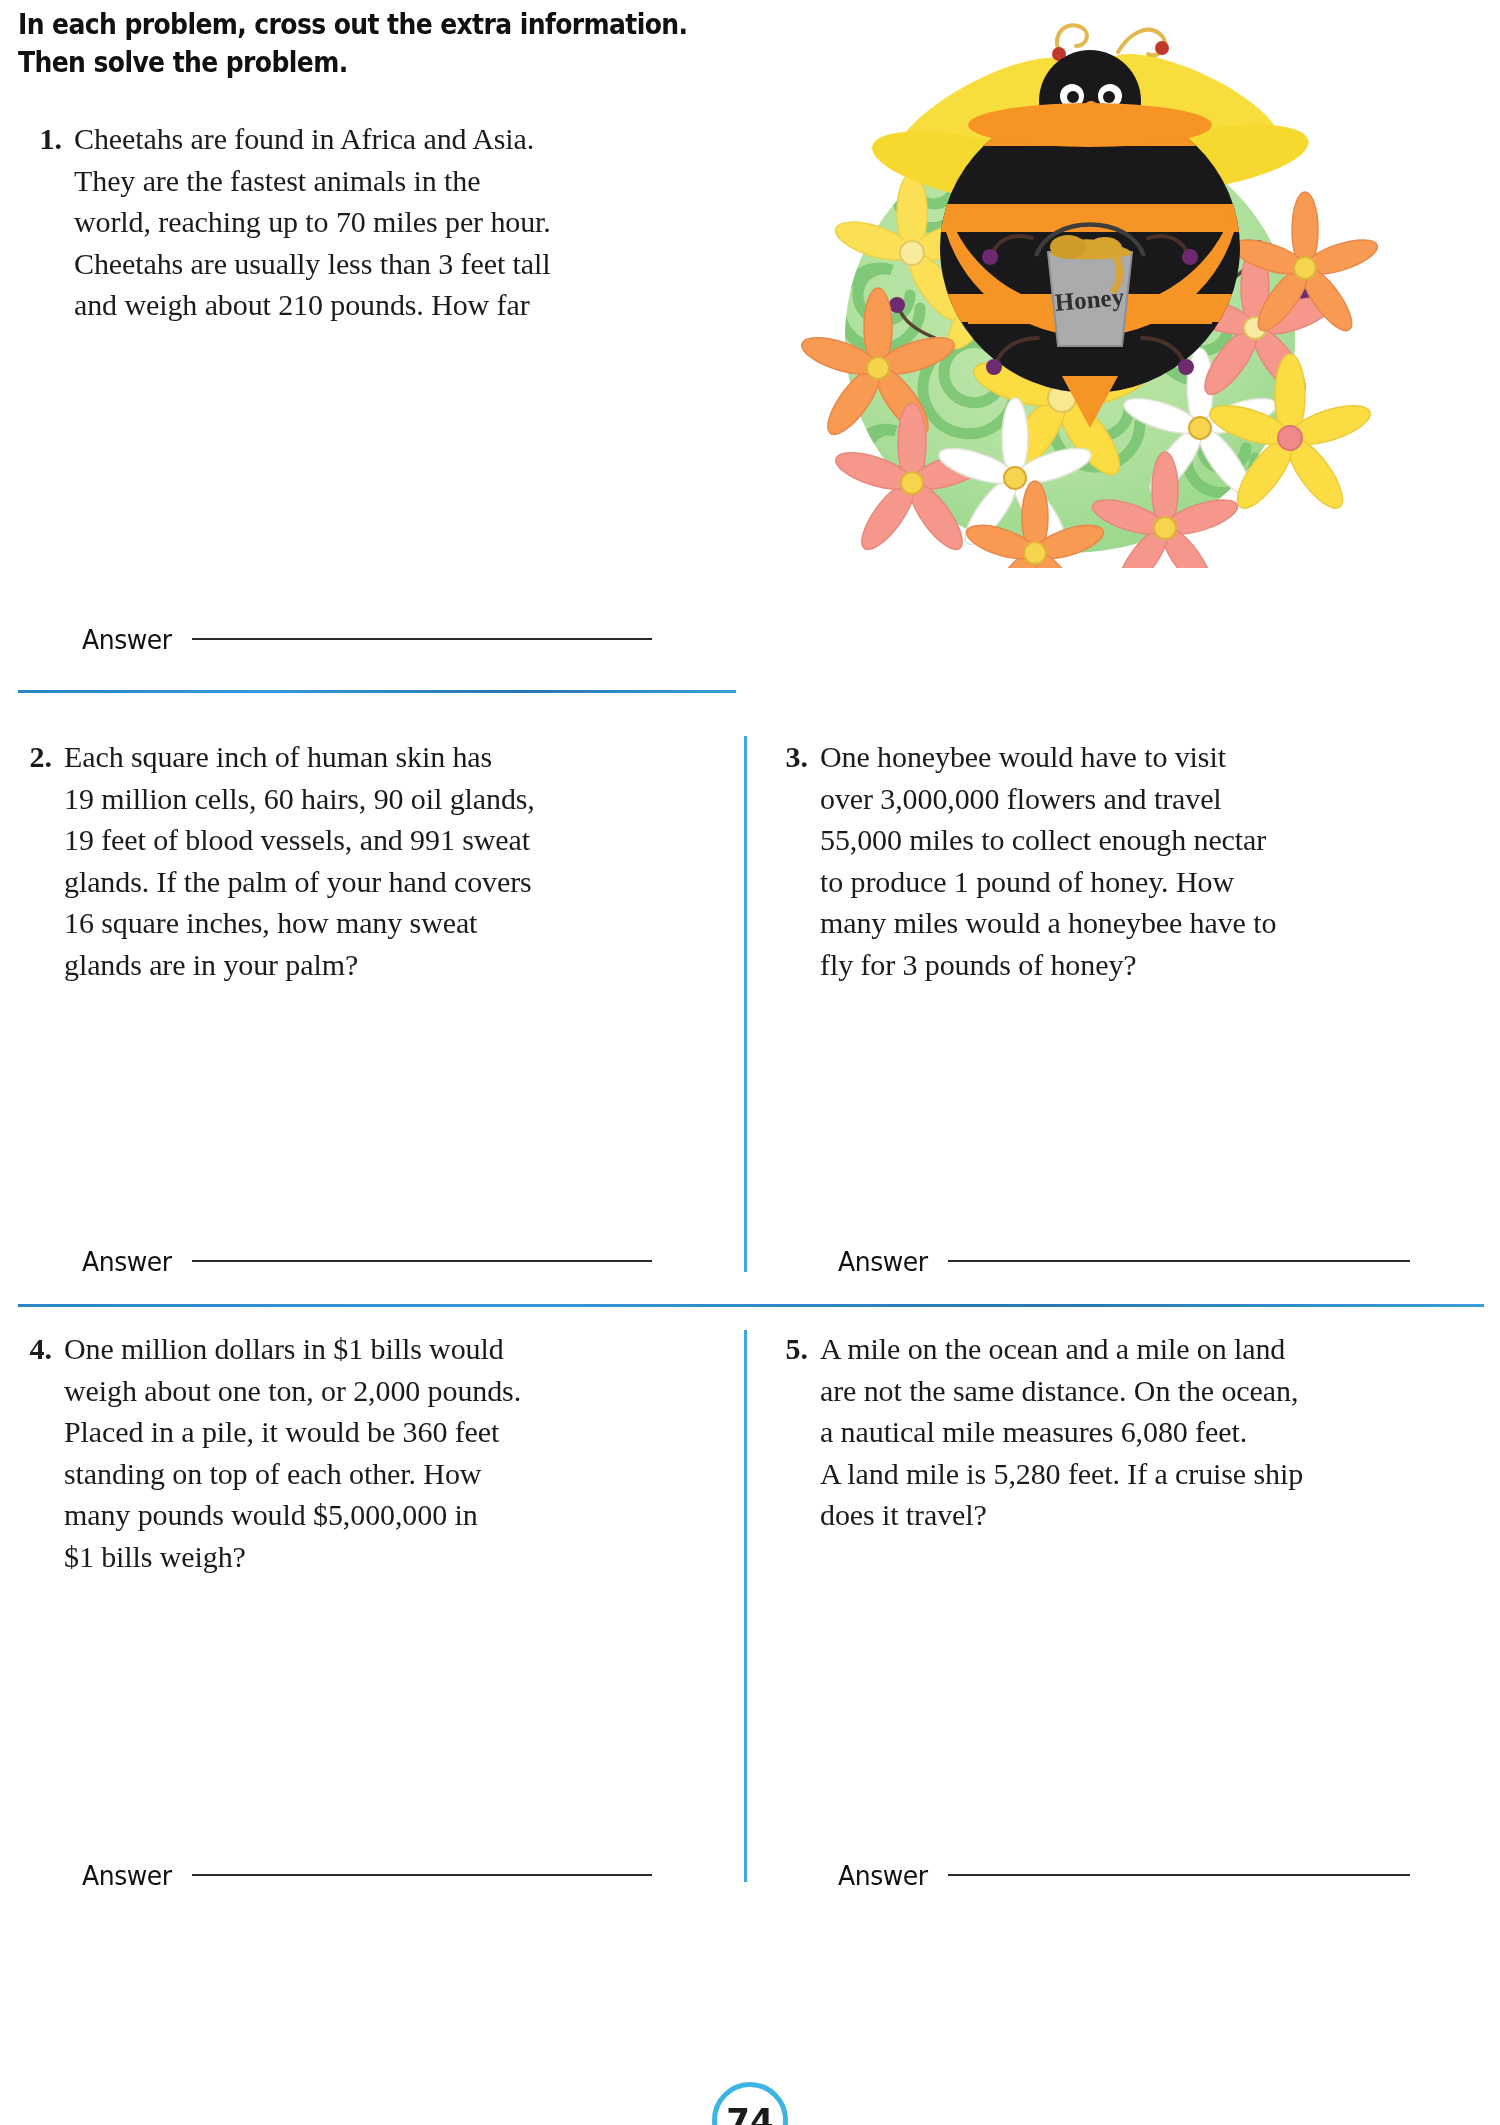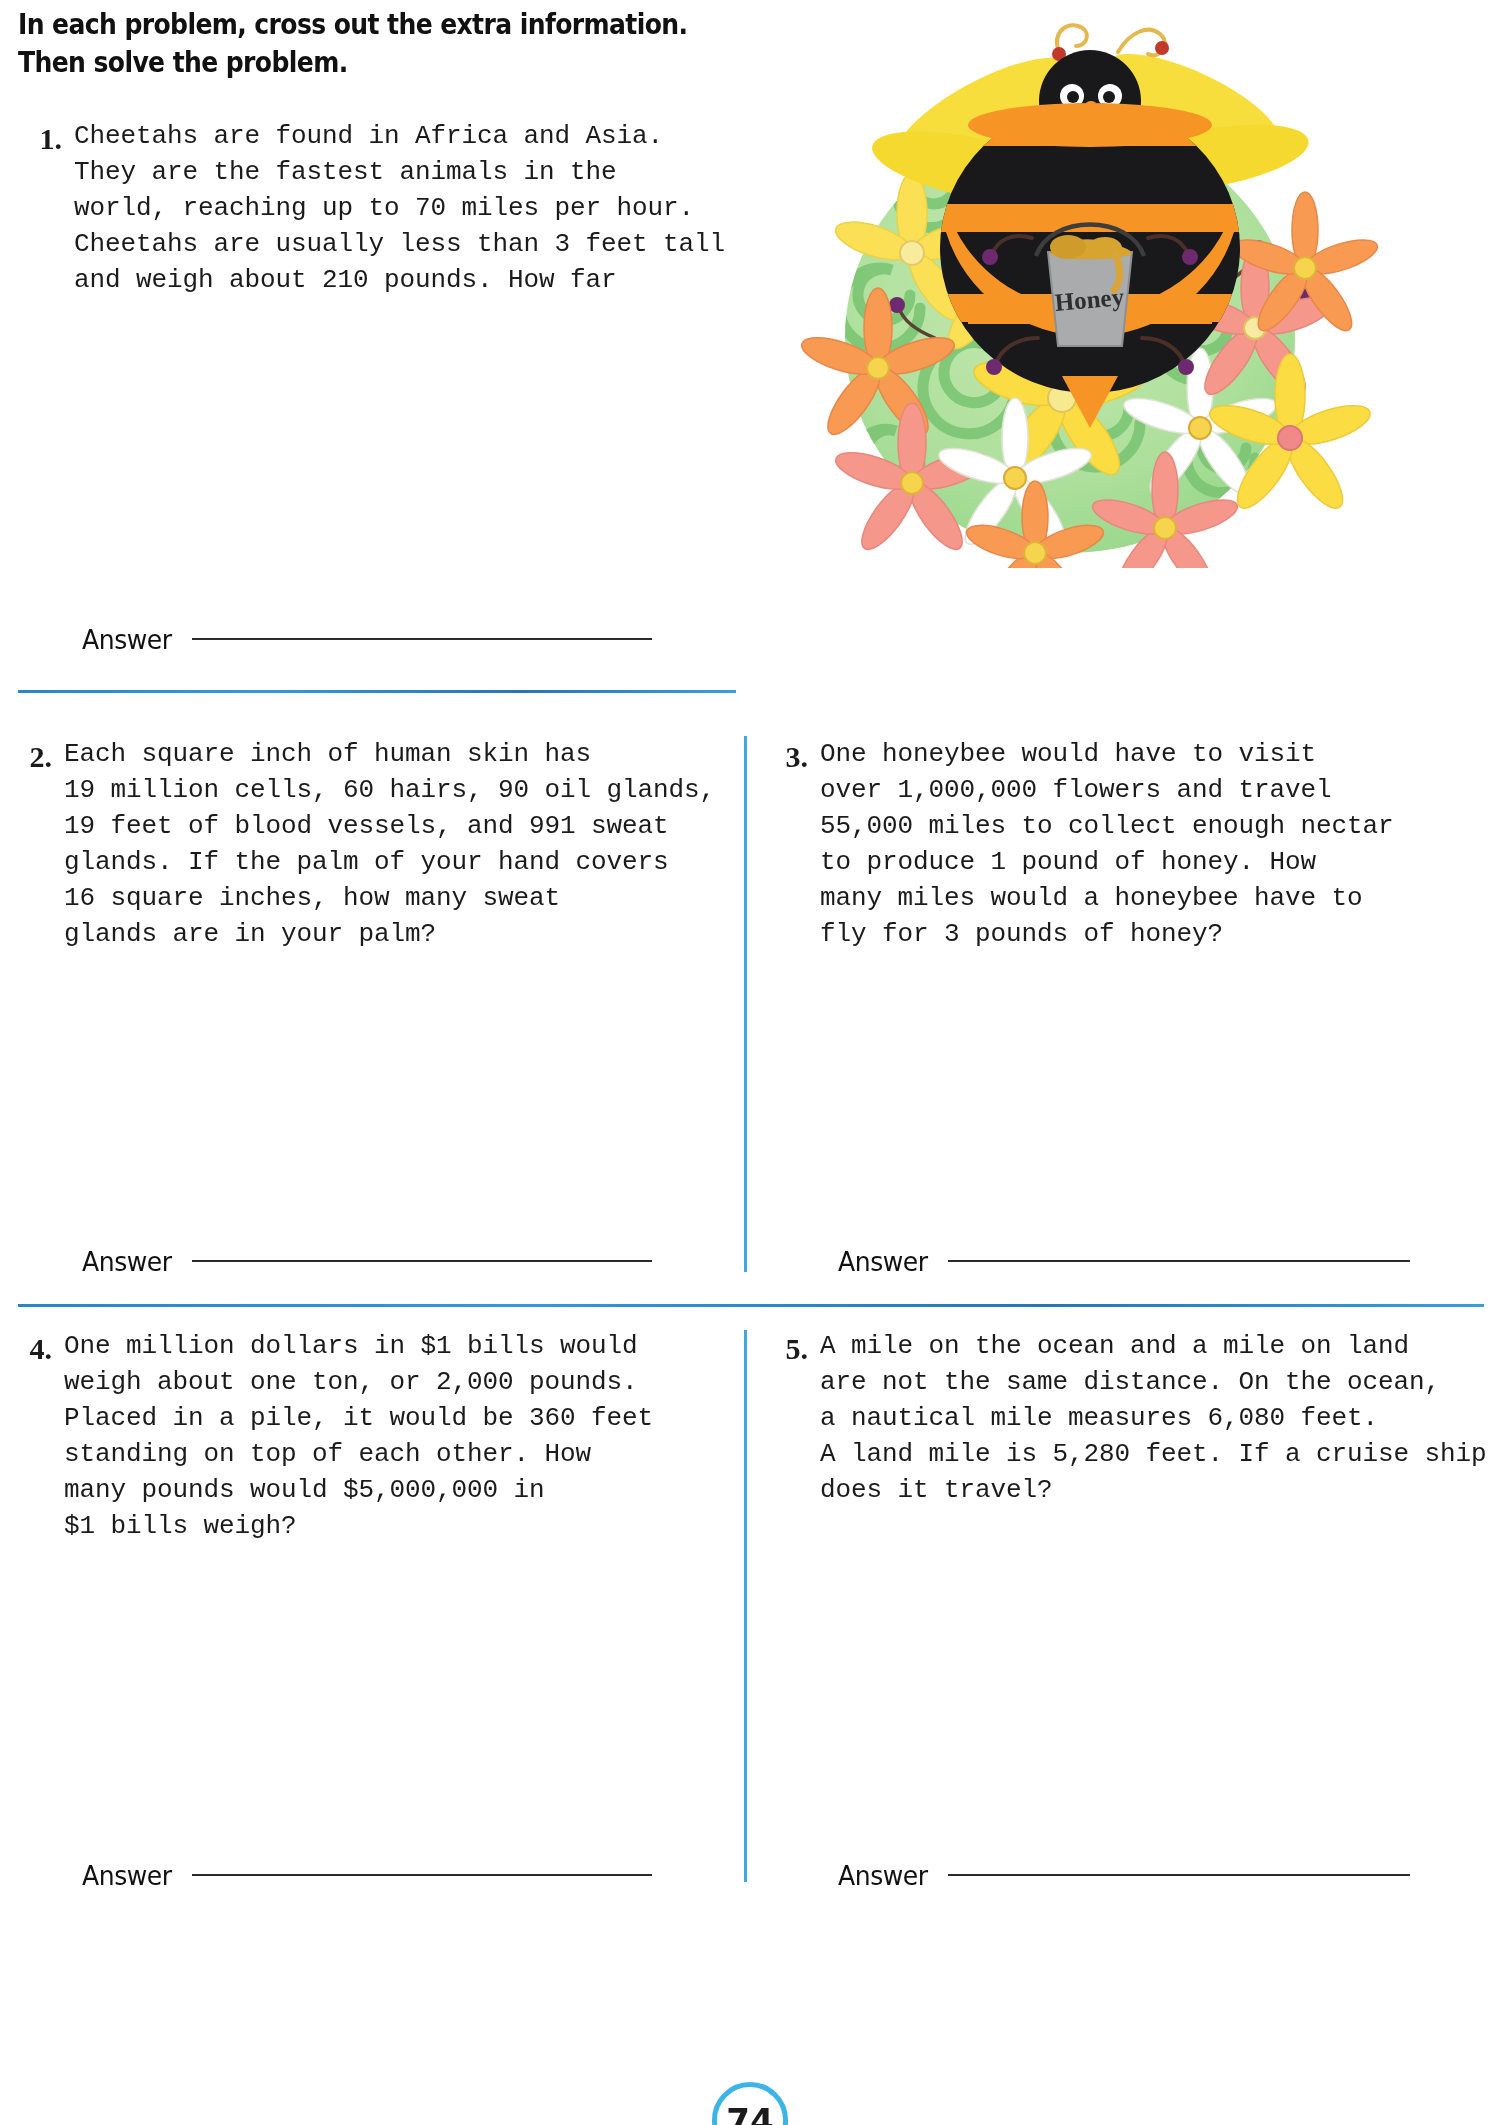--- a/index.html
+++ b/index.html
@@ -54,22 +54,22 @@
     font-weight: bold;
     font-size: 30px;
     line-height: 1.385;
     width: 42px;
     flex: 0 0 42px;
     text-align: right;
     padding-right: 12px;
     box-sizing: border-box;
   }
   .ptext {
-    font-family: Liberation Mono, monospace;
-    font-size: 26px;
+    font-family: Liberation Serif, serif;
+    font-size: 30px;
     line-height: 1.385;
     letter-spacing: -0.1px;
   }
   .ptext .ln { display: block; white-space: nowrap; }
 
   
   #problem-1 { left: 32px;  top: 118px;  width: 700px; }
   #problem-2 { left: 22px;  top: 736px;  width: 700px; }
   #problem-3 { left: 778px; top: 736px;  width: 710px; }
   #problem-4 { left: 22px;  top: 1328px; width: 700px; }
@@ -429,21 +429,21 @@
     <span class="ln">glands. If the palm of your hand covers</span>
     <span class="ln">16 square inches, how many sweat</span>
     <span class="ln">glands are in your palm?</span>
   </div>
 </div>
 
 <div class="problem" id="problem-3">
   <div class="pnum">3.</div>
   <div class="ptext">
     <span class="ln">One honeybee would have to visit</span>
-    <span class="ln">over 1,000,000 flowers and travel</span>
+    <span class="ln">over 3,000,000 flowers and travel</span>
     <span class="ln">55,000 miles to collect enough nectar</span>
     <span class="ln">to produce 1 pound of honey. How</span>
     <span class="ln">many miles would a honeybee have to</span>
     <span class="ln">fly for 3 pounds of honey?</span>
   </div>
 </div>
 
 <div class="vrule" id="divider-vertical-top"></div>
 
 <div class="answer-row" id="answer-2">

